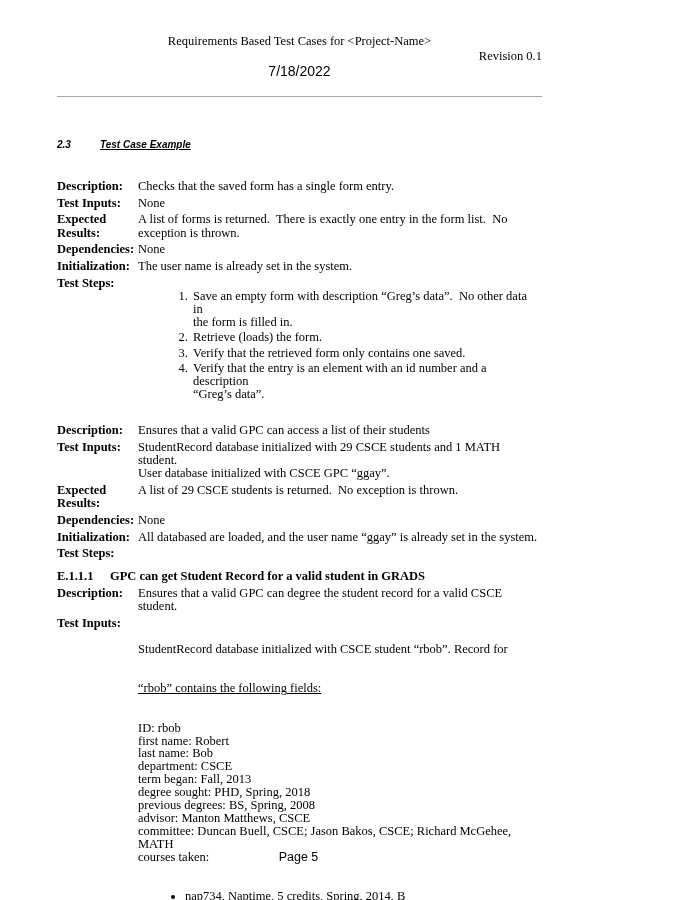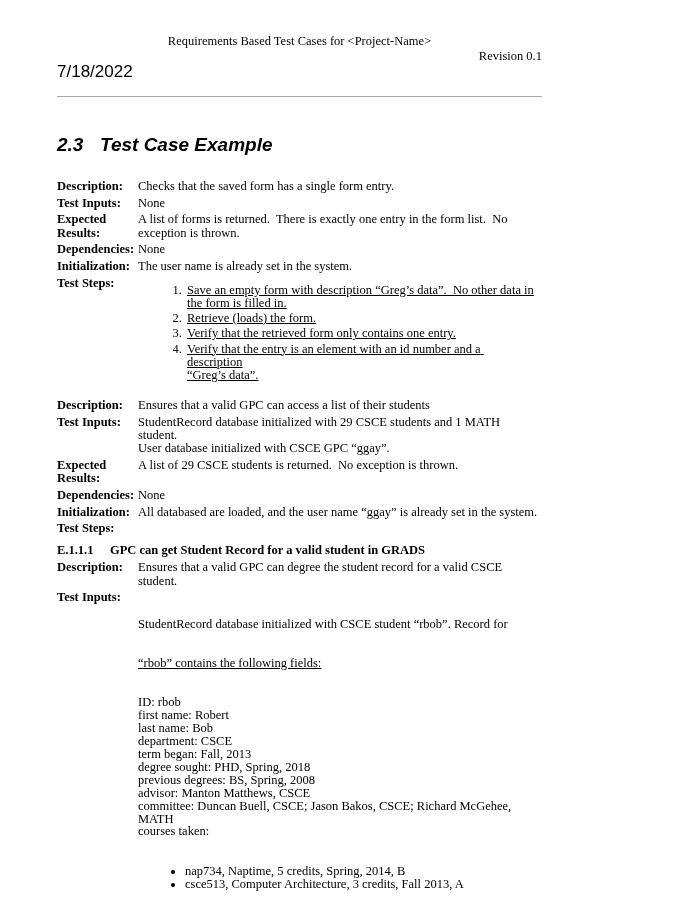--- a/index.html
+++ b/index.html
@@ -19,41 +19,42 @@
   
   .doc-title {
     text-align: center;
     line-height: 15px;
   }
   .revision {
     text-align: right;
     line-height: 15px;
   }
   .date {
-    text-align: left;
+    text-align: center;
     font-family: "Liberation Sans", sans-serif;
-    font-size: 17px;
+    font-size: 14px;
     line-height: 15px;
   }
   .divider {
     margin-top: 5px;
     height: 14px;
     color: #7a7a7a;
     white-space: nowrap;
     overflow: hidden;
     line-height: 14px;
   }
   
   .section-heading {
     margin: 37px 0 0 0;
     font-family: "Liberation Sans", sans-serif;
     font-weight: bold;
     font-style: italic;
-    font-size: 19px;
+    font-size: 10px;
     line-height: 19px;
+    text-decoration: underline;
   }
   .sec-num { display: inline-block; min-width: 43px; }
   
   .test-case.first { margin-top: 26px; }
   .test-case { margin-top: 8px; }
   .tc-heading {
     font-weight: bold;
     line-height: 14px;
     margin-bottom: 4px;
   }
@@ -64,24 +65,23 @@
     margin-bottom: 3.5px;
   }
   .lbl {
     font-weight: bold;
     white-space: pre-wrap;
   }
   .val {
     white-space: pre-wrap;
   }
   ol.steps {
-    margin: 7px;
+    margin: 13px;
     padding-left: 40px;
     list-style: decimal;
-    text-decoration: underline;
   }
   ol.steps li {
     white-space: pre-wrap;
     margin-bottom: 2px;
     padding-left: 2px;
   }
   .record-lines {
     white-space: pre-wrap;
     line-height: 12.9px;
   }
@@ -144,21 +144,21 @@
     <div class="row">
       <div class="lbl">Initialization:</div>
       <div class="val">The user name is already set in the system.</div>
     </div>
     <div class="row">
       <div class="lbl">Test Steps:</div>
       <ol class="steps">
           <li>Save an empty form with description “Greg’s data”.  No other data in
 the form is filled in.</li>
           <li>Retrieve (loads) the form.</li>
-          <li>Verify that the retrieved form only contains one entry.</li>
+          <li>Verify that the retrieved form only contains one saved.</li>
           <li>Verify that the entry is an element with an id number and a description
 “Greg’s data”.</li>
         </ol>
     </div>
   </section>
 
   <section class="test-case">
     <div class="row">
       <div class="lbl">Description:</div>
       <div class="val">Ensures that a valid GPC can access a list of their students</div>
@@ -209,14 +209,15 @@
 advisor: Manton Matthews, CSCE
 committee: Duncan Buell, CSCE; Jason Bakos, CSCE; Richard McGehee,
 MATH
 courses taken:</div>
         <ul class="courses"><li>nap734, Naptime, 5 credits, Spring, 2014, B</li><li>csce513, Computer Architecture, 3 credits, Fall 2013, A</li></ul>
         
       </div>
     </div>
   </section>
 
+  <div class="footer">Page 5</div>
 
 </div>
 
 </body></html>

